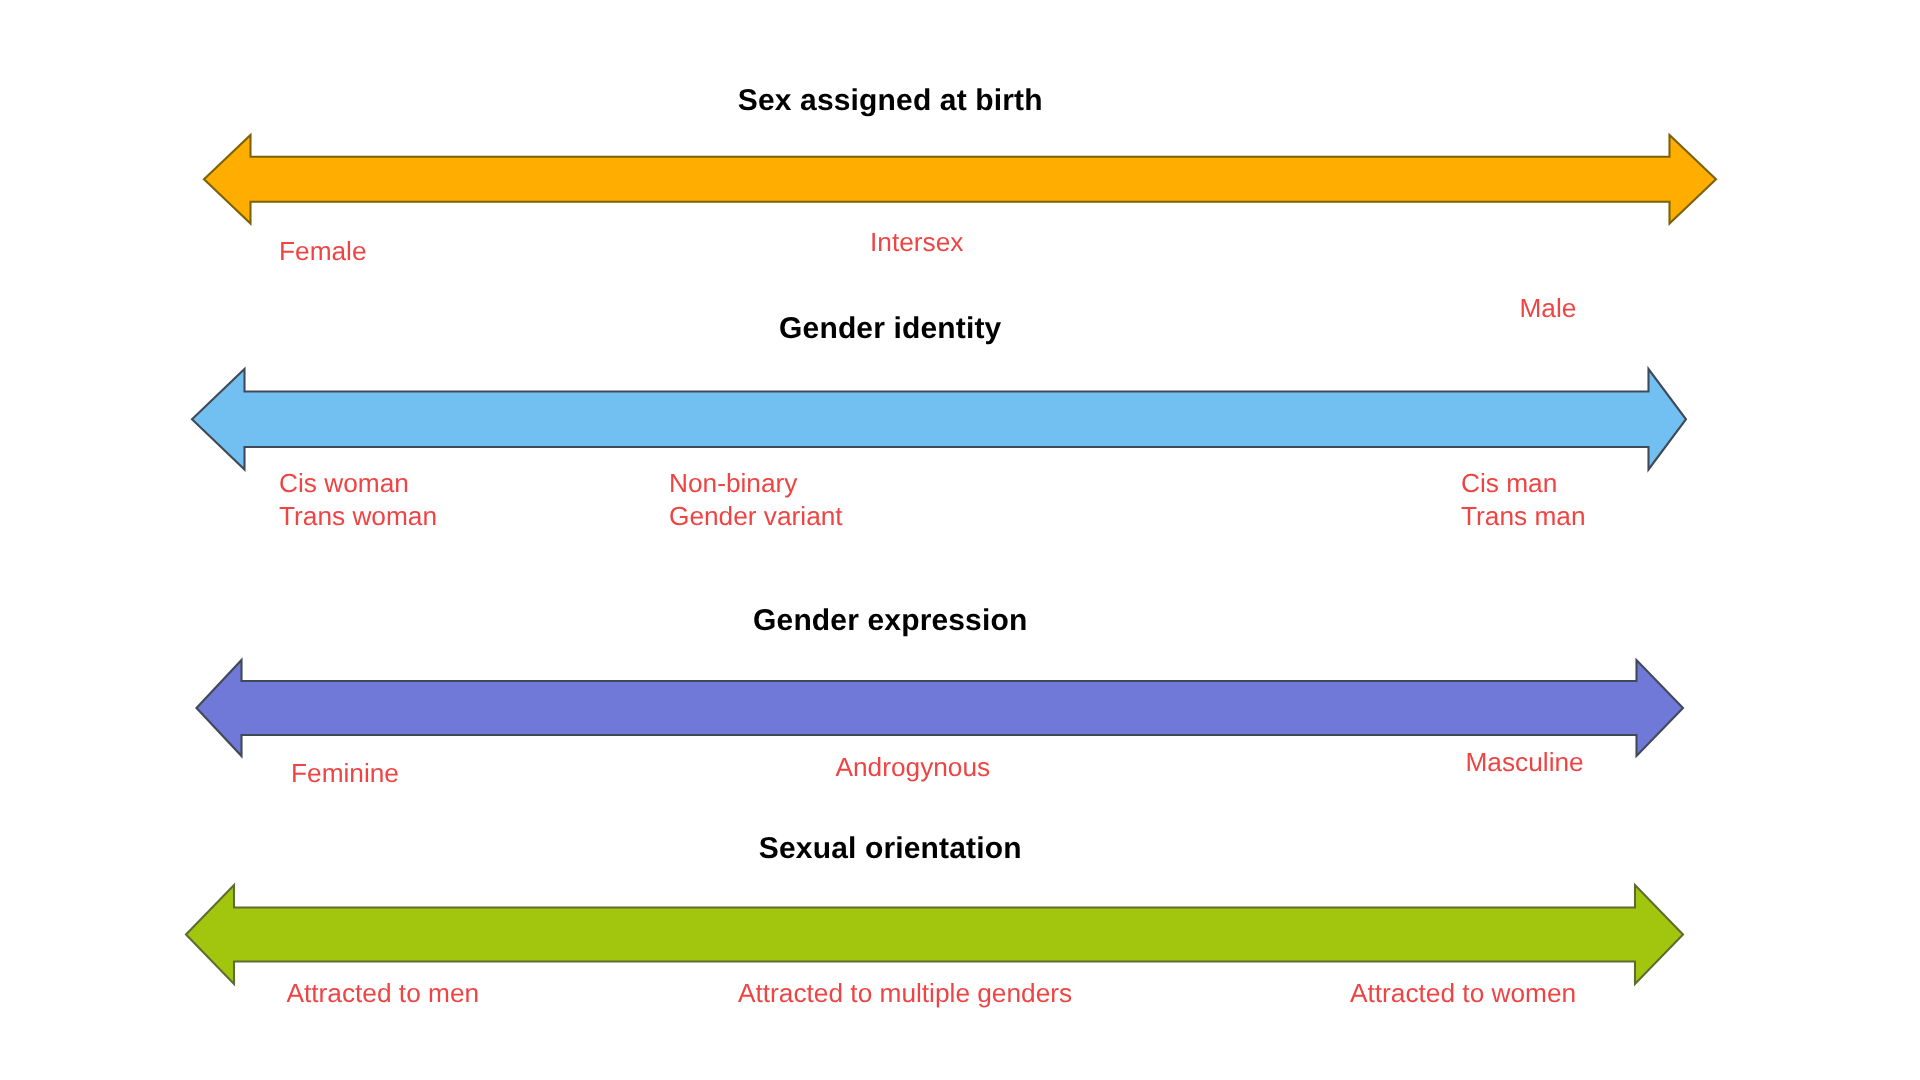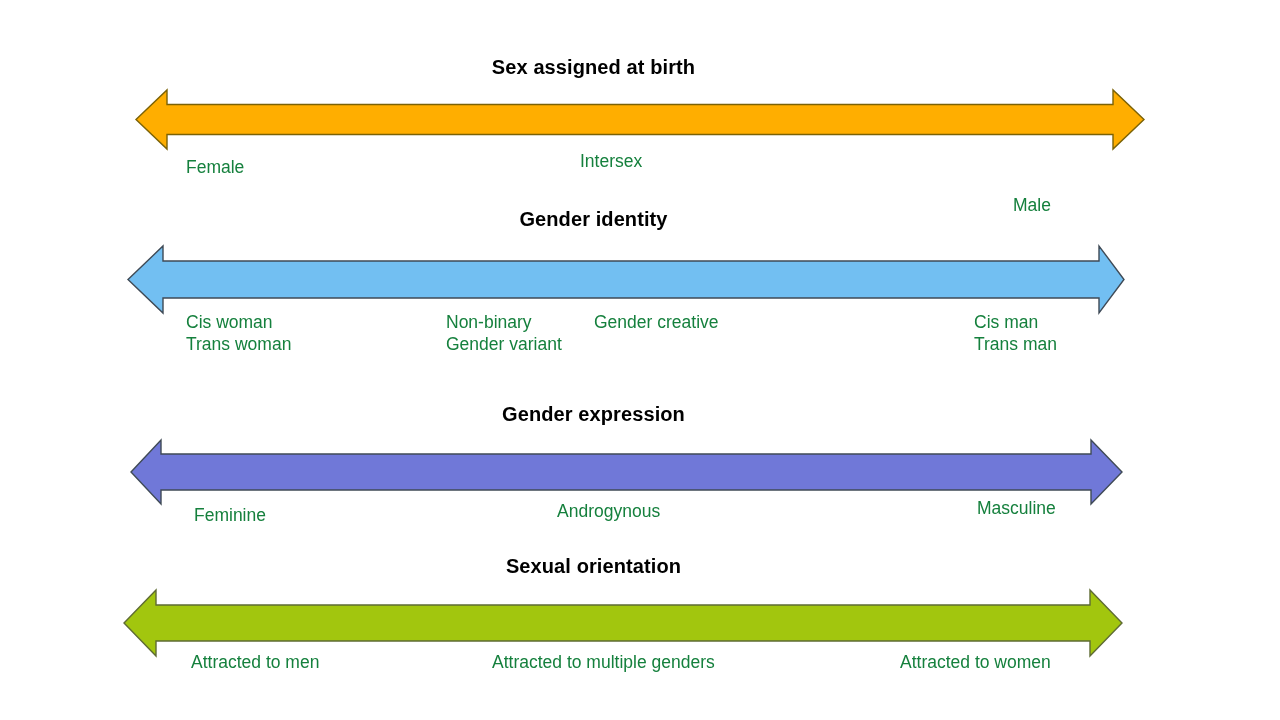--- a/index.html
+++ b/index.html
@@ -41,21 +41,21 @@
     left: 0;
     width: 1280px;
   }
   .arrow-wrap svg {
     display: block;
   }
   .axis-label {
     position: absolute;
     font-size: 17.5px;
     line-height: 22px;
-    color: #15803d;
+    color: #ef4444;
     white-space: nowrap;
   }
   .axis-label .lbl-line {
     display: block;
   }
   
   #section-sex            { top: 56px; }
   #section-sex .section-title   { top: 0px; }
   #section-sex .arrow-wrap      { top: 27px; }
   #section-identity       { top: 208px; }
@@ -104,21 +104,20 @@
 
     <div class="axis-label" style="left:186px; top:103px;">
       <span class="lbl-line">Cis woman</span>
       <span class="lbl-line">Trans woman</span>
     </div>
     <div class="axis-label" style="left:446px; top:103px;">
       <span class="lbl-line">Non-binary</span>
       <span class="lbl-line">Gender variant</span>
     </div>
     <div class="axis-label" style="left:594px; top:103px;">
-      <span class="lbl-line">Gender creative</span>
     </div>
     <div class="axis-label" style="left:974px; top:103px;">
       <span class="lbl-line">Cis man</span>
       <span class="lbl-line">Trans man</span>
     </div>
   </div>
 
   <div class="spectrum-section" id="section-expression">
     <div class="section-title">Gender expression</div>
 

